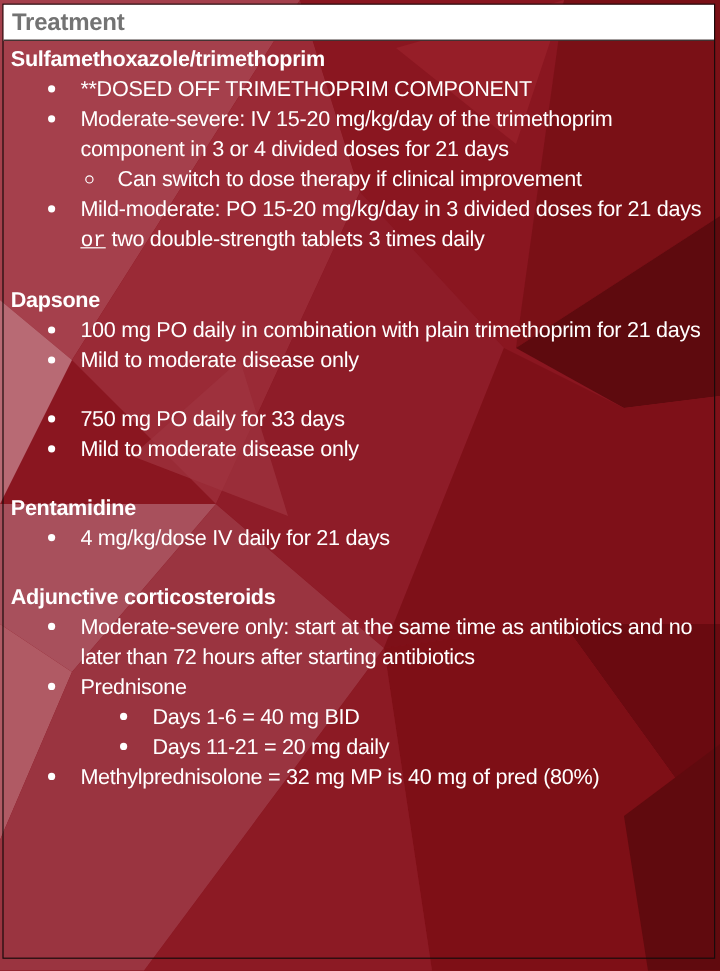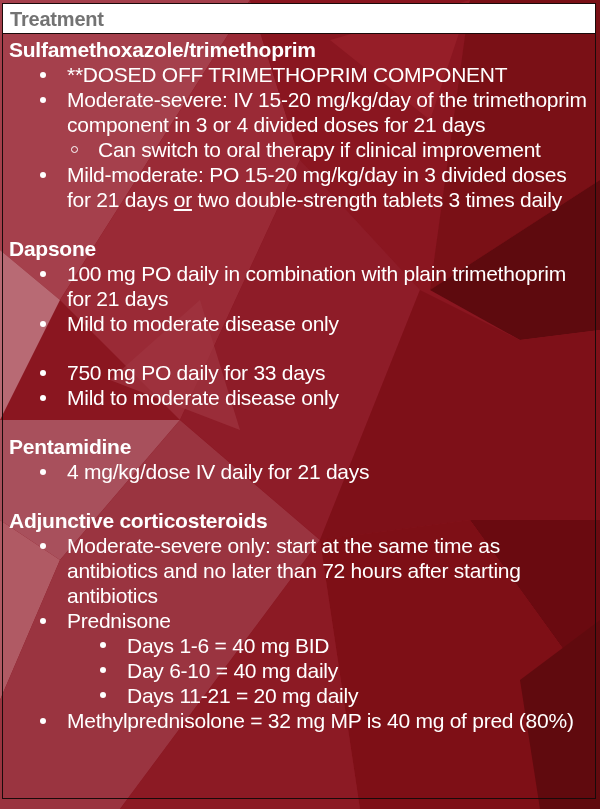--- a/index.html
+++ b/index.html
@@ -41,21 +41,21 @@
     margin: 0;
     font-size: 20px;
     font-weight: bold;
     color: #737373;
     line-height: 26px;
     letter-spacing: -0.2px;
   }
   .content {
     padding: 3px 0 0 6px;
     color: #ffffff;
-    font-size: 21px;
+    font-size: 18px;
     line-height: 25px;
     letter-spacing: -0.25px;
   }
   .drug-name {
     font-weight: bold;
     margin: 0;
     line-height: 25px;
   }
   .section {
     margin-bottom: 24px;
@@ -111,21 +111,21 @@
   .circle {
     display: inline-block;
     width: 5px;
     height: 5px;
     border-radius: 50%;
     border: 1.2px solid #ffffff;
     vertical-align: middle;
     margin-top: -2px;
   }
   b { font-weight: normal; }
-  u { text-decoration: underline; }
+  u { text-decoration: underline; font-family: Liberation Mono, monospace; }
 </style>
 </head>
 <body>
 
 <svg class="bg" viewBox="0 0 600 809" preserveAspectRatio="none">
   <rect x="0" y="0" width="600" height="809" fill="#8a1620"></rect>
   <polygon points="0,0 250,0 60,300 0,250" fill="#a5404c"></polygon>
   <polygon points="0,250 60,300 0,420" fill="#b86a74"></polygon>
   <polygon points="60,300 250,0 300,160 180,420" fill="#9a2a36"></polygon>
   <polygon points="0,420 180,420 60,560 0,520" fill="#a8505c"></polygon>
@@ -157,21 +157,21 @@
         <li>
           <span class="bullet"><span class="dot"></span></span>
           <b>**DOSED OFF TRIMETHOPRIM COMPONENT</b>
         </li>
         <li>
           <span class="bullet"><span class="dot"></span></span>
           <b>Moderate-severe</b><span>: IV 15-20 mg/kg/day of the trimethoprim component in 3 or 4 divided doses for 21 days</span>
           <ul class="lvl2">
             <li>
               <span class="bullet"><span class="circle"></span></span>
-              <span>Can switch to oral therapy if clinical improvement</span>
+              <span>Can switch to dose therapy if clinical improvement</span>
             </li>
           </ul>
         </li>
         <li>
           <span class="bullet"><span class="dot"></span></span>
           <b>Mild-moderate:</b><span> PO 15-20 mg/kg/day in 3 divided doses for 21 days </span><u>or</u><span> two double-strength tablets 3 times daily</span>
         </li>
       </ul>
     </div>
 
@@ -222,24 +222,20 @@
         <li>
           <span class="bullet"><span class="dot"></span></span>
           <span>Prednisone</span>
           <ul class="lvl2 filled">
             <li>
               <span class="bullet"><span class="dot"></span></span>
               <span>Days 1-6 = 40 mg BID</span>
             </li>
             <li>
               <span class="bullet"><span class="dot"></span></span>
-              <span>Day 6-10 = 40 mg daily</span>
-            </li>
-            <li>
-              <span class="bullet"><span class="dot"></span></span>
               <span>Days 11-21 = 20 mg daily</span>
             </li>
           </ul>
         </li>
         <li>
           <span class="bullet"><span class="dot"></span></span>
           <span>Methylprednisolone = 32 mg MP is 40 mg of pred (80%)</span>
         </li>
       </ul>
     </div>

